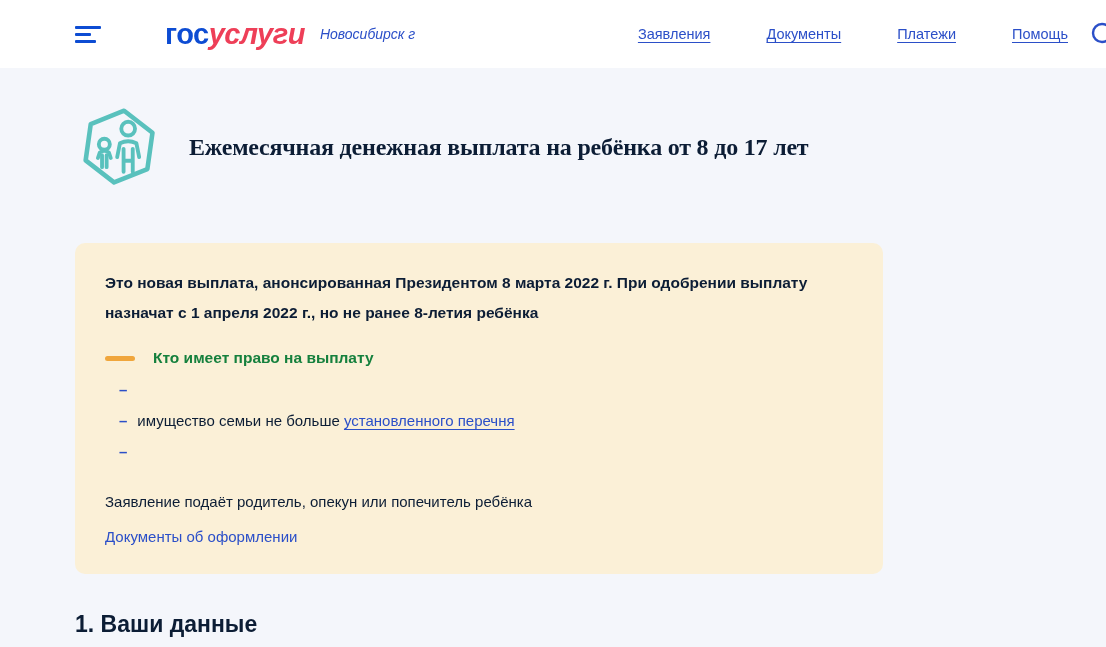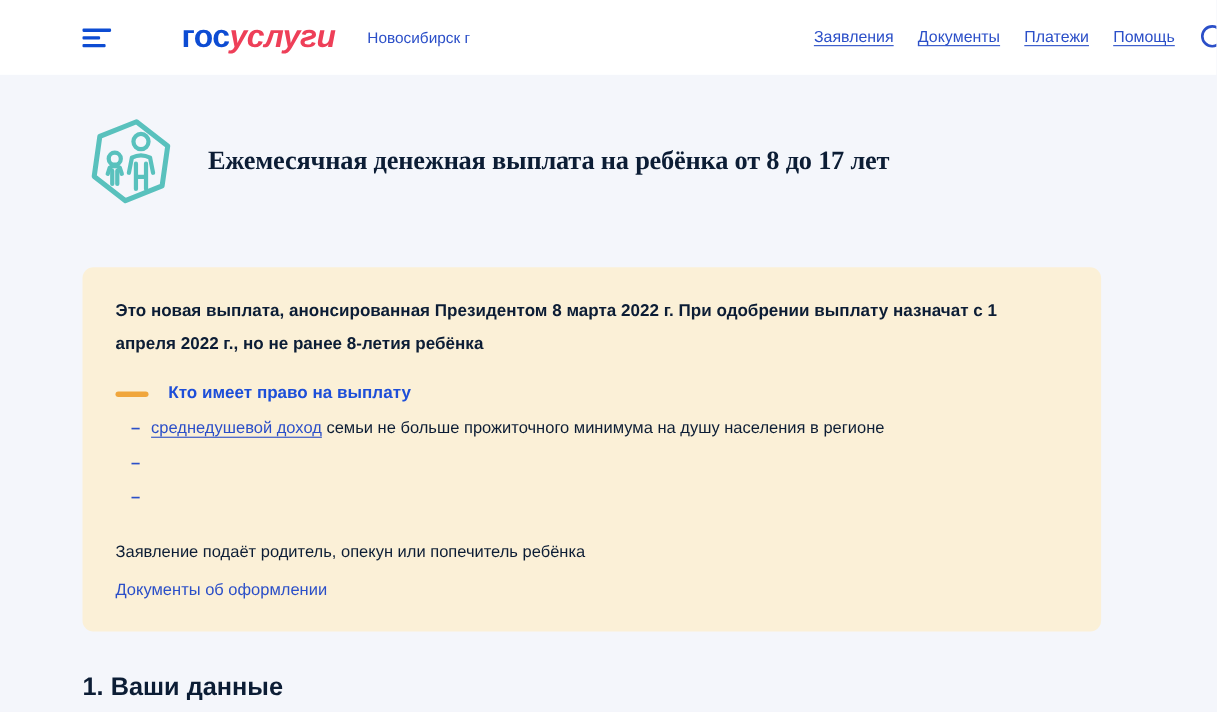--- a/index.html
+++ b/index.html
@@ -16,38 +16,38 @@
   }
   .menu-btn{border:none;background:none;padding:0;cursor:pointer;margin-right:16px;display:block;}
   .hamburger{display:block;width:26px;}
   .hamburger i{display:block;height:3px;background:var(--brand-blue,#0d4cd3);border-radius:1px;margin-bottom:4px;}
   .hamburger i:nth-child(1){width:26px;}
   .hamburger i:nth-child(2){width:16px;}
   .hamburger i:nth-child(3){width:21px;margin-bottom:0;}
   .logo{font-size:29px;font-weight:bold;letter-spacing:-0.5px;text-decoration:none;line-height:1;}
   .logo .p1{color:var(--brand-blue,#0d4cd3);margin-left:48px;}
   .logo .p2{color:var(--brand-red,#ee3f58);font-style:italic;}
-  .location{margin-left:29px;font-size:14px;color:var(--link-blue,#2b4fc8);text-decoration:none;}
+  .location{margin-left:15px;font-size:14px;color:var(--link-blue,#2b4fc8);text-decoration:none;font-style:italic;}
   .nav{margin-left:auto;display:flex;align-items:center;gap:22px;margin-right:-10px;}
-  .nav a{font-size:14.5px;color:var(--link-blue,#2b4fc8);text-decoration:underline;text-underline-offset:3px;text-decoration-thickness:1px;}
+  .nav a{font-size:14.5px;color:var(--link-blue,#2b4fc8);text-decoration:underline;text-underline-offset:3px;text-decoration-thickness:1px;margin-left:34px;}
   .search-btn{border:none;background:none;padding:0;cursor:pointer;display:block;width:26px;height:26px;flex:0 0 auto;}
   
   .service-row{display:flex;align-items:center;gap:26px;margin:35px 0 0 75px;font-family:Liberation Serif, serif;}
   .family-badge{width:88px;height:88px;flex:0 0 auto;}
   .page-title{margin:0;font-size:24px;font-weight:bold;color:#0c1d35;letter-spacing:-0.2px;}
   
   .info-box{
-    margin:52px 0 0 75px;width:926px;box-sizing:border-box;
+    margin:52px 0 0 75px;width:808px;box-sizing:border-box;
     background:var(--banner-bg,#fbf0d7);border-radius:10px;
     padding:25px 30px 28px;
   }
   .intro{margin:0;font-size:15.5px;font-weight:bold;line-height:30px;max-width:840px;}
   .accordion{margin-top:21px;display:flex;align-items:center;gap:18px;cursor:pointer;background:none;border:none;padding:0;font-family:inherit;}
   .dash-toggle{width:30px;height:5px;border-radius:3px;background:var(--accent-yellow,#f0a63c);flex:0 0 auto;}
-  .accordion-label{font-size:15.5px;font-weight:bold;color:#1d4ed8;}
+  .accordion-label{font-size:15.5px;font-weight:bold;color:#15803d;}
   .cond-intro{margin:17px 0 0;font-size:15px;}
   .cond-list{list-style:none;margin:13px 0 0 14px;padding:0;}
   .cond-list li{display:flex;gap:10px;font-size:15px;line-height:19px;}
   .cond-list li + li{margin-top:12px;}
   .bullet{color:var(--link-blue,#2b4fc8);font-weight:bold;flex:0 0 auto;}
   .inline-link{color:var(--link-blue,#2b4fc8);text-decoration:underline;text-underline-offset:3px;text-decoration-thickness:1px;}
   .note{margin:32px 0 0;font-size:15px;}
   .more-link{display:inline-block;margin-top:18px;font-size:15px;color:var(--link-blue,#2b4fc8);text-decoration:none;}
   
   .section-title{margin:37px 0 0 75px;font-size:23px;font-weight:bold;color:#0c1d35;}
@@ -104,24 +104,24 @@
 
     <button class="accordion">
       <span class="dash-toggle"></span>
       <span class="accordion-label">Кто имеет право на выплату</span>
     </button>
 
 
     <ul class="cond-list">
       <li>
         <span class="bullet">–</span>
-        <span><a href="#" class="inline-link">среднедушевой доход</a><span> семьи не больше прожиточного минимума на душу населения в регионе</span></span>
       </li>
       <li>
         <span class="bullet">–</span>
+        <span><span>имущество семьи не больше </span><a href="#" class="inline-link">установленного перечня</a></span>
       </li>
       <li>
         <span class="bullet">–</span>
       </li>
     </ul>
 
     <p class="note">Заявление подаёт родитель, опекун или попечитель ребёнка</p>
 
     <a href="#" class="more-link">Документы об оформлении</a>
   </section>

